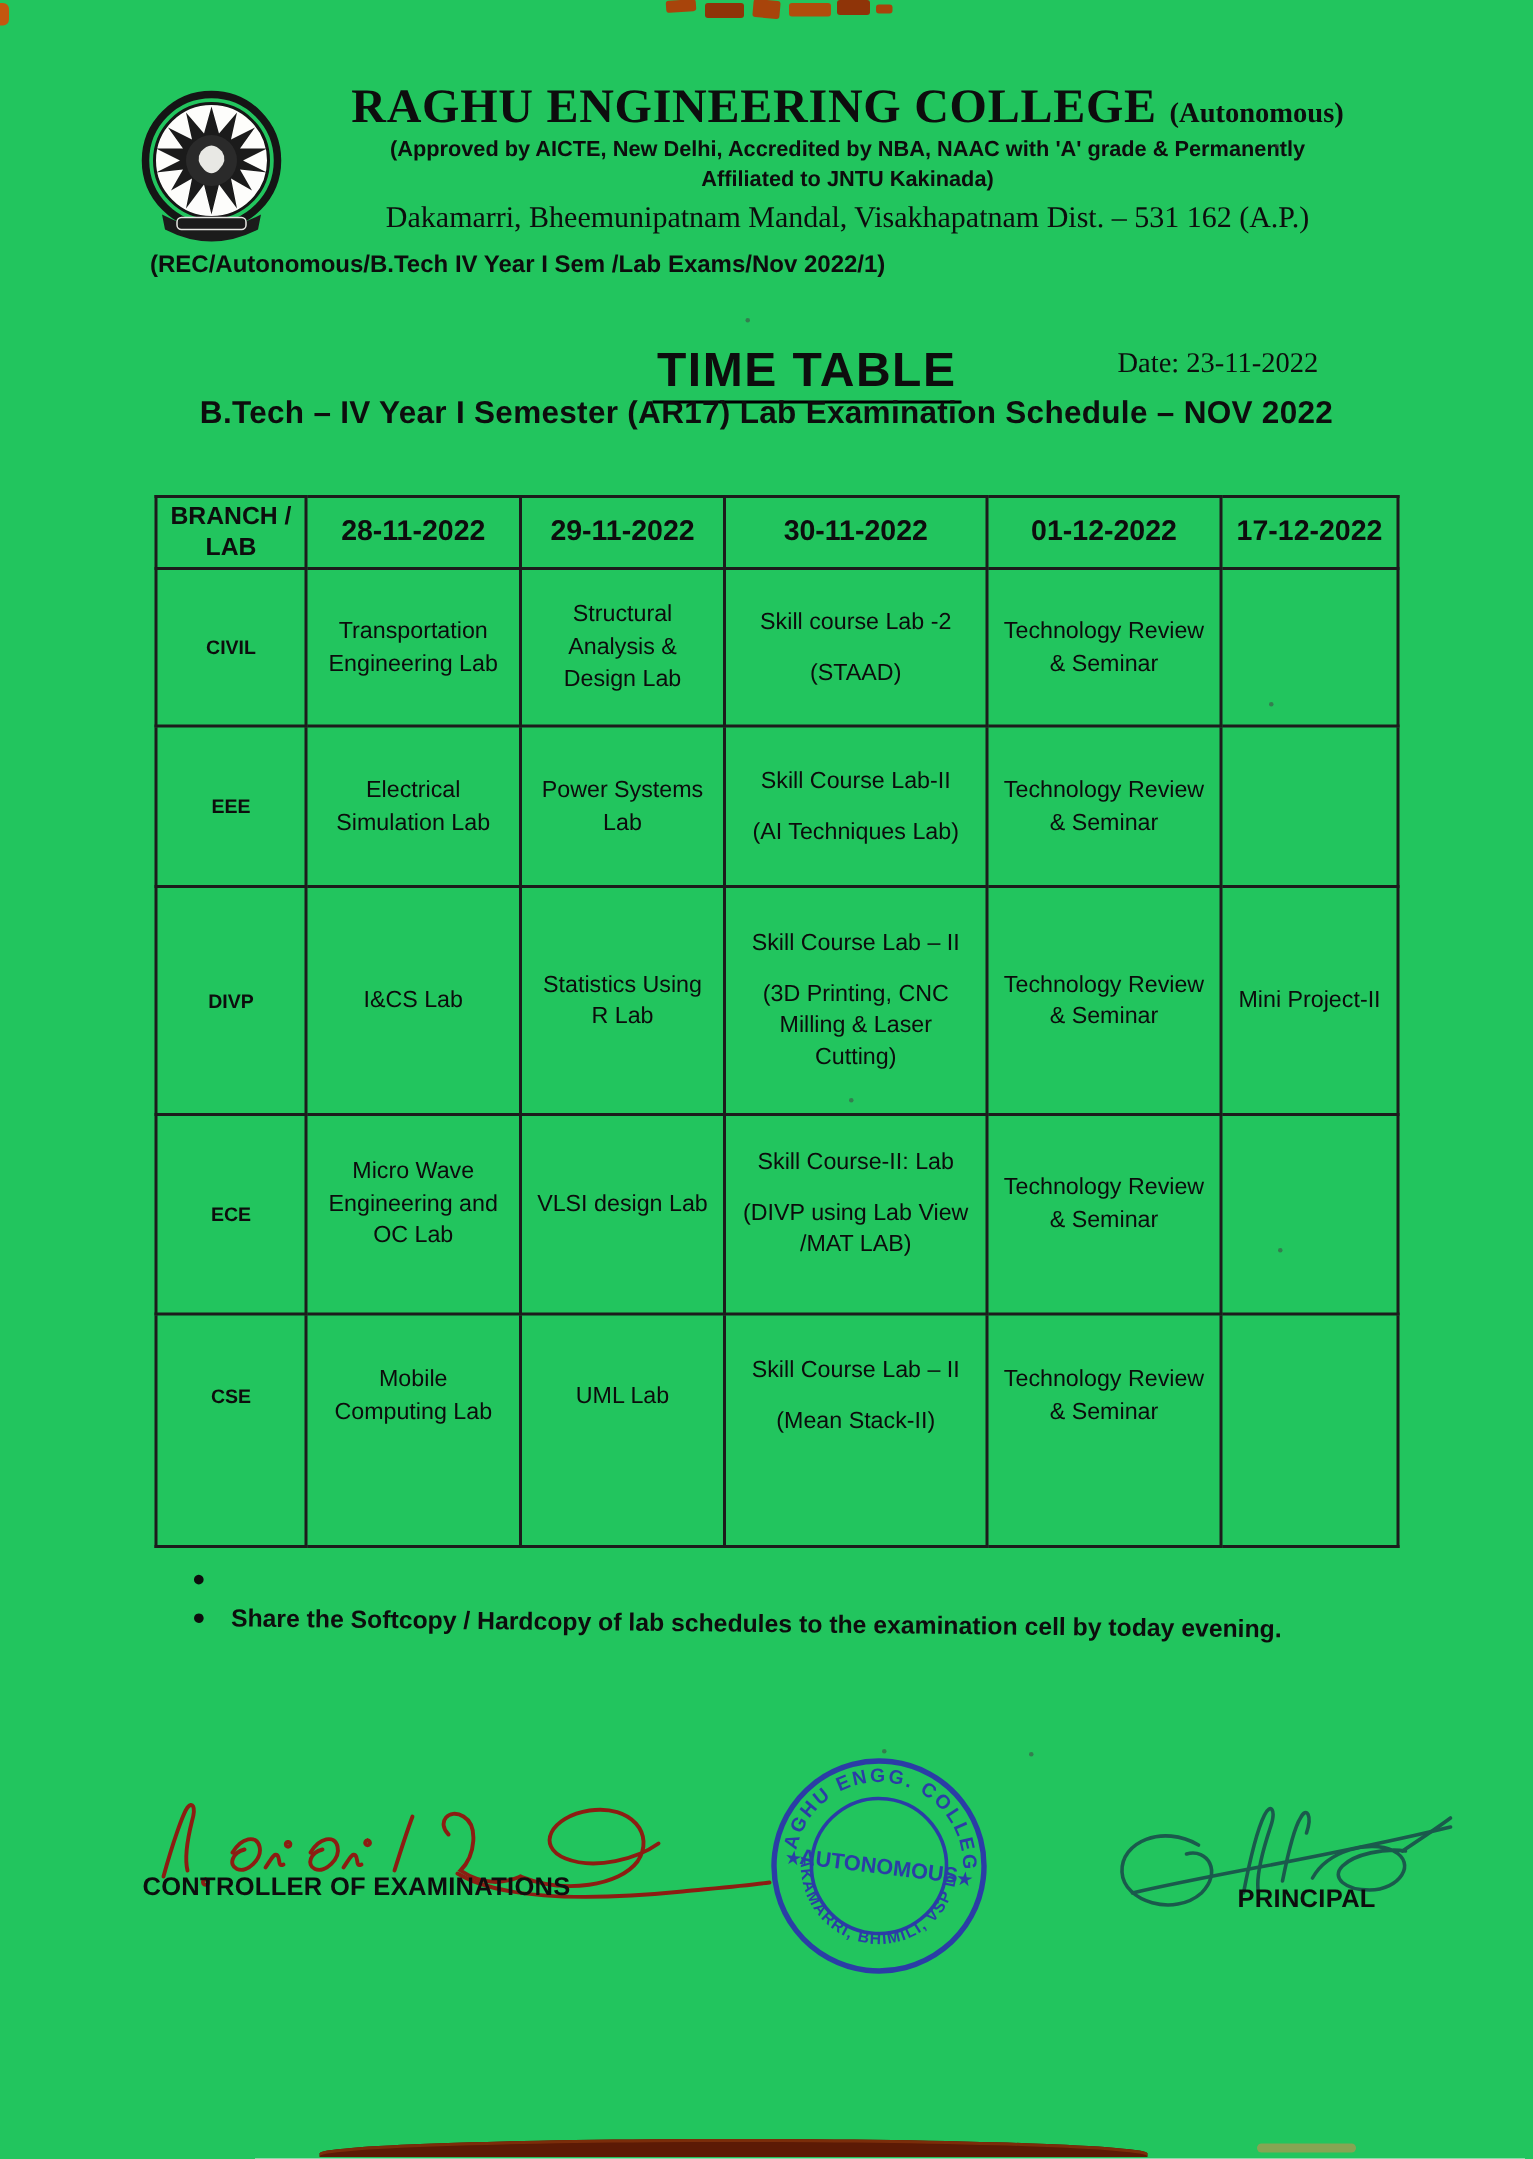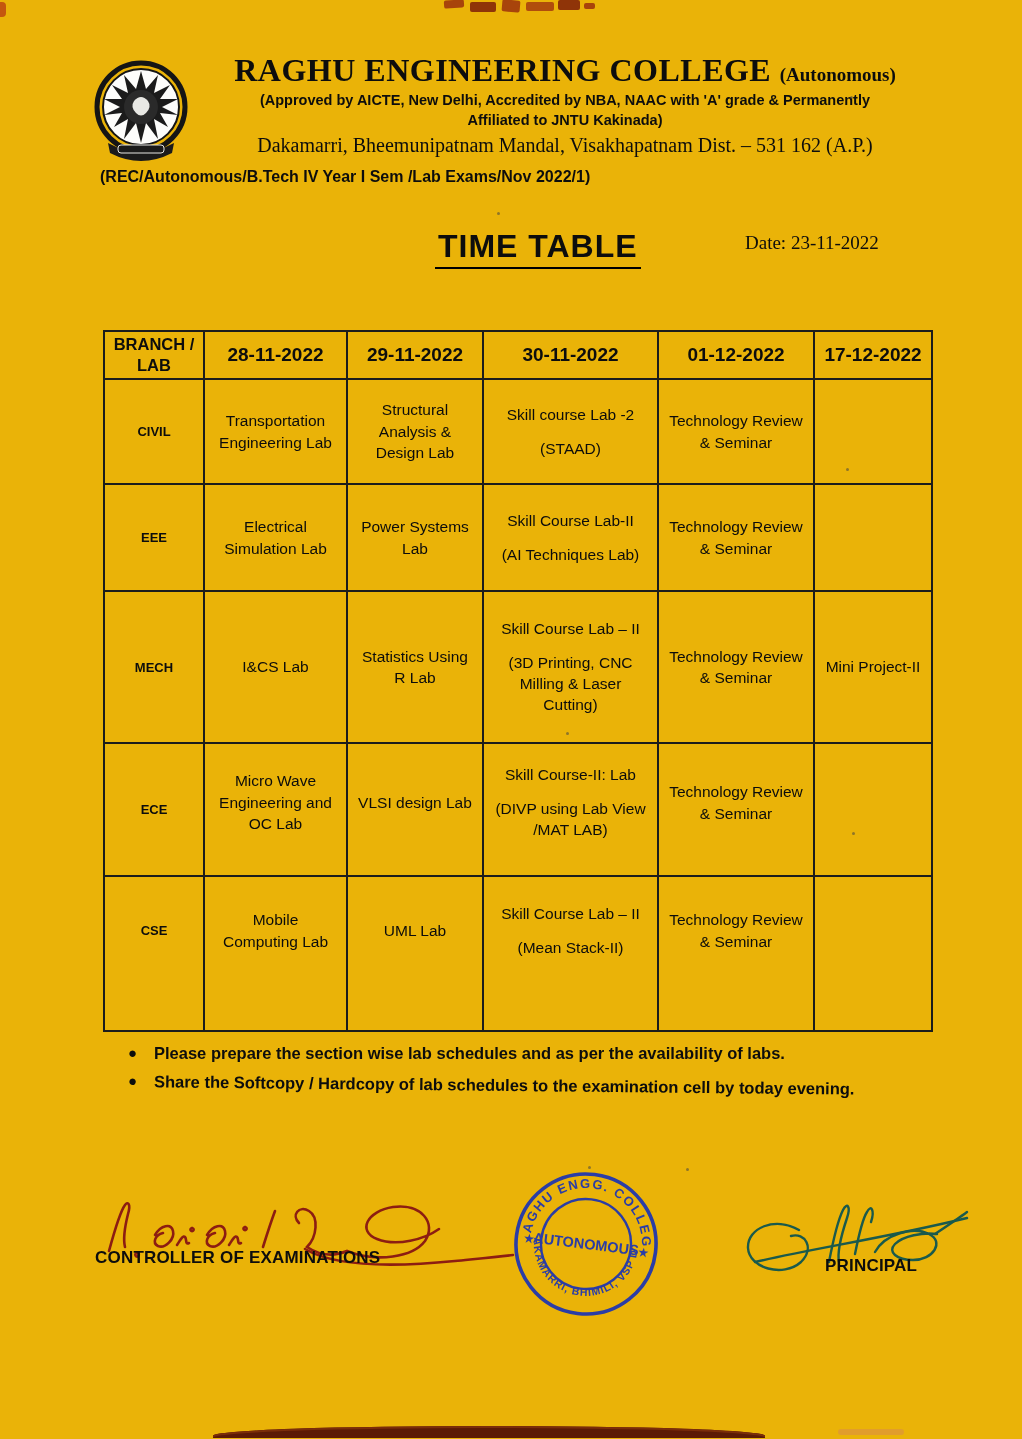--- a/index.html
+++ b/index.html
@@ -1,18 +1,18 @@
 <!DOCTYPE html>
 <html><head>
 <meta charset="utf-8">
 <style>
   html,body{margin:0;padding:0;background:#e8e8e8;}
   #page{
     position:relative;width:1022px;height:1439px;margin:0 auto;
-    background:#eab308;overflow:hidden;
+    background:#22c55e;overflow:hidden;
     font-family:"Liberation Sans",sans-serif;color:#0d0d0d;
   }
   
   .torn-marks{position:absolute;left:440px;top:0;width:170px;height:16px;}
   .torn-marks span{position:absolute;background:#a8440b;border-radius:2px;display:block;}
   .torn-marks span:nth-child(1){left:4px;top:0;width:20px;height:8px;transform:rotate(-4deg);}
   .torn-marks span:nth-child(2){left:30px;top:2px;width:26px;height:10px;background:#8f3408;}
   .torn-marks span:nth-child(3){left:62px;top:0;width:18px;height:12px;transform:rotate(5deg);}
   .torn-marks span:nth-child(4){left:86px;top:2px;width:28px;height:9px;background:#b04d0c;}
   .torn-marks span:nth-child(5){left:118px;top:0;width:22px;height:10px;background:#8f3408;}
@@ -95,20 +95,21 @@
     <div class="approval">Affiliated to JNTU Kakinada)</div>
     <div class="address">Dakamarri, Bheemunipatnam Mandal, Visakhapatnam Dist. – 531 162 (A.P.)</div>
   </div>
 
   <div class="ref-line">(REC/Autonomous/B.Tech IV Year I Sem /Lab Exams/Nov 2022/1)</div>
 
   <div class="title-row">
     <div class="doc-title">TIME TABLE</div>
     <div class="doc-date">Date: 23-11-2022</div>
   </div>
+  <div class="subtitle">B.Tech – IV Year I Semester (AR17) Lab Examination Schedule – NOV 2022</div>
 
   <table class="lab-table">
     <colgroup>
       <col style="width:100px">
         <col style="width:143px">
         <col style="width:136px">
       <col style="width:175px">
         <col style="width:156px">
         <col style="width:118px">
     </colgroup>
@@ -160,21 +161,21 @@
             <div class="cell-gap"></div>
             <div class="cell-line">(AI Techniques Lab)</div>
           </td>
           <td class="content-cell">
             <div class="cell-line">Technology Review</div>
             <div class="cell-line">&amp; Seminar</div>
           </td>
           <td class="content-cell"></td>
         </tr>
         <tr class="row-2">
-          <td class="branch-cell">MECH</td>
+          <td class="branch-cell">DIVP</td>
           <td class="content-cell">
             <div class="cell-line">I&amp;CS Lab</div>
           </td>
           <td class="content-cell">
             <div class="cell-line">Statistics Using</div>
             <div class="cell-line">R Lab</div>
           </td>
           <td class="content-cell">
             <div class="cell-line">Skill Course Lab – II</div>
             <div class="cell-gap"></div>
@@ -239,21 +240,20 @@
   <div class="speck" style="left:850px;top:96px;"></div>
   <div class="speck" style="left:846px;top:468px;"></div>
   <div class="speck" style="left:852px;top:832px;"></div>
   <div class="speck" style="left:566px;top:732px;"></div>
   <div class="speck" style="left:588px;top:1166px;"></div>
   <div class="speck" style="left:686px;top:1168px;"></div>
 
   <div class="notes">
     <div class="note-item">
       <span class="note-bullet">●</span>
-      <span>Please prepare the section wise lab schedules and as per the availability of labs.</span>
     </div>
     <div class="note-item">
       <span class="note-bullet">●</span>
       <span>Share the Softcopy / Hardcopy of lab schedules to the examination cell by today evening.</span>
     </div>
   </div>
 
   <svg class="sig-left-svg" width="420" height="85" viewBox="0 0 420 85">
     <g fill="none" stroke="#8c1d12" stroke-width="2.6" stroke-linecap="round">
       <path d="M14 58 C20 36 27 16 30 12 C33 8 36 11 33 21 C30 33 28 46 30 54"></path>

